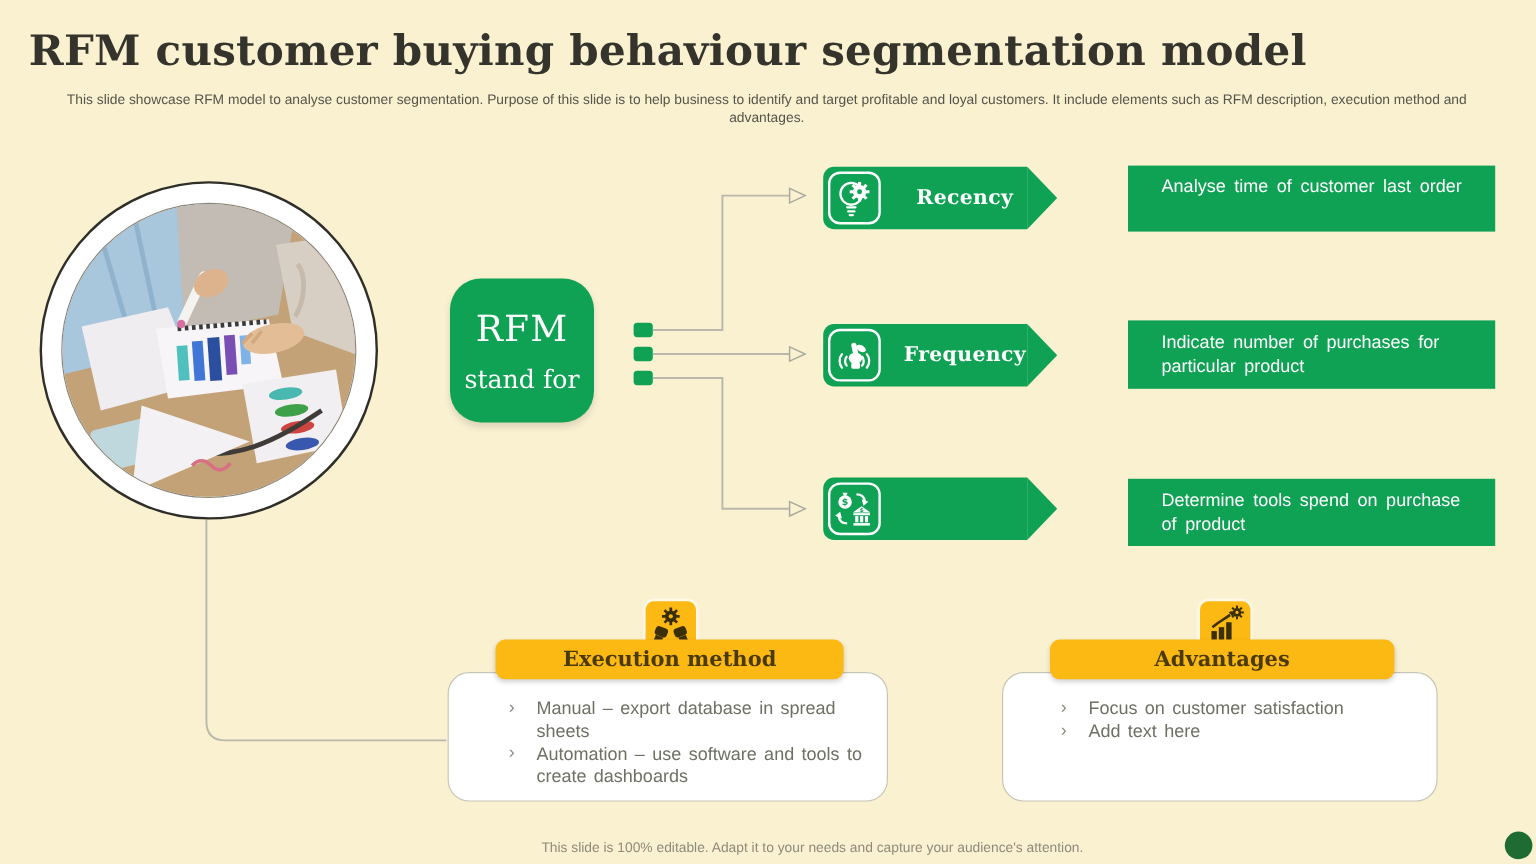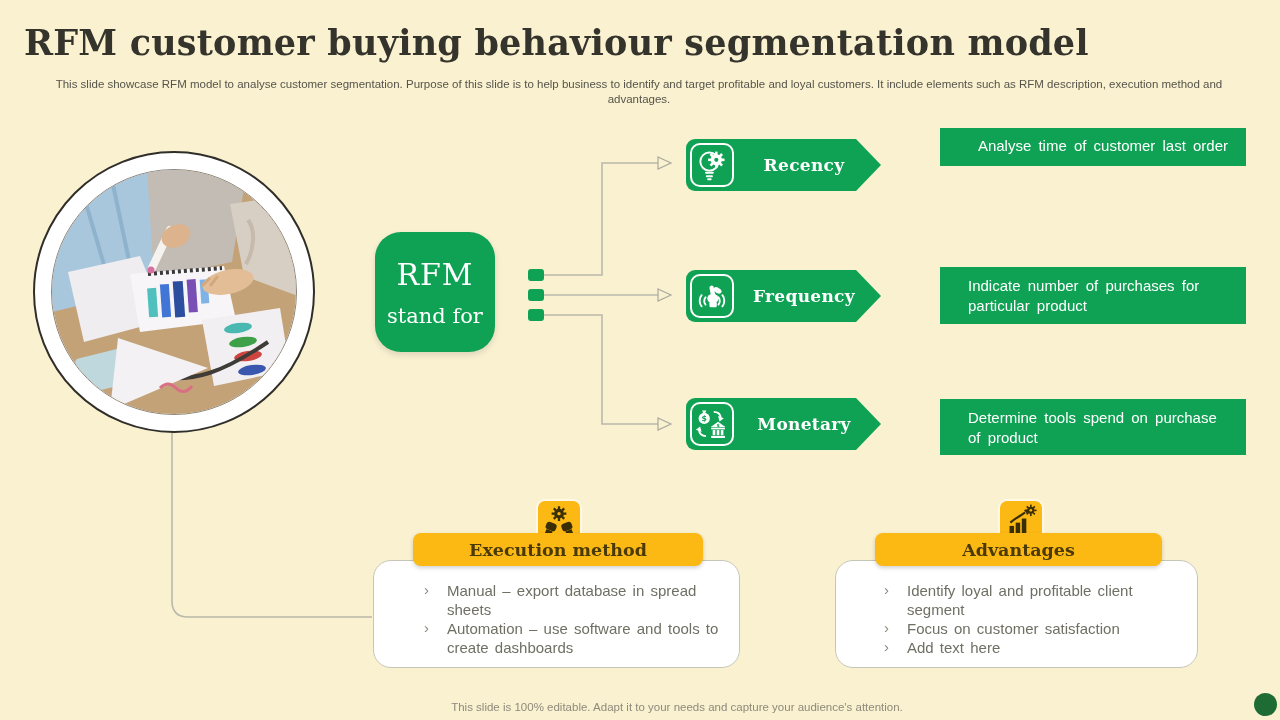--- a/index.html
+++ b/index.html
@@ -41,21 +41,21 @@
   .icon-box{position:absolute;left:4px;top:4px;width:44px;height:44px;box-sizing:border-box;
             border:2px solid #fff;border-radius:10px;display:flex;align-items:center;
             justify-content:center;}
   .chev .lbl{position:absolute;left:52px;top:0;width:132px;height:52px;display:flex;
              align-items:center;justify-content:center;color:#fff;
              font-family:"DejaVu Serif",serif;font-weight:bold;font-size:17px;letter-spacing:.3px;}
 
   
   .desc{left:940px;width:306px;background:var(--green);color:#fff;font-size:15px;
         line-height:20px;box-sizing:border-box;padding:8px 18px 0 28px;word-spacing:3px;}
-  .desc.d0{top:128px;height:38px;text-align:right;}
+  .desc.d0{top:138px;height:55px;}
   .desc.d1{top:267px;height:57px;padding-top:9px;}
   .desc.d2{top:399px;height:56px;padding-top:9px;}
 
   
   .body-box{top:560px;height:108px;background:#fff;border:1px solid #C6C6B8;
             border-radius:18px;box-sizing:border-box;}
   .body-box.exec{left:373px;width:367px;}
   .body-box.adv{left:835px;width:363px;}
   .ybar{top:533px;height:33px;background:var(--yellow);border-radius:8px;
         box-shadow:0 2px 4px rgba(0,0,0,.18);display:flex;align-items:center;
@@ -219,21 +219,20 @@
         <polygon points="29,19.5 20.5,25.5 37.5,25.5"></polygon>
         <rect x="21" y="26.2" width="16" height="2"></rect>
         <rect x="22.8" y="29" width="3" height="6"></rect>
         <rect x="27.5" y="29" width="3" height="6"></rect>
         <rect x="32.2" y="29" width="3" height="6"></rect>
         <rect x="21" y="35.8" width="16" height="2.4"></rect>
       </g>
       <text x="29" y="25" font-size="5.5" font-family="DejaVu Sans, sans-serif" font-weight="bold" fill="#10A254" text-anchor="middle">$</text>
     </svg>
   </div>
-  <div class="lbl">Monetary</div>
 </div>
 <div class="abs desc d2">Determine tools spend on purchase of product</div>
 
 <div class="abs body-box exec"></div>
 <div class="abs yicon exec">
   <svg viewBox="0 0 44 44" width="36" height="36">
     <g transform="translate(22,13)">
       <g fill="#3A2E05">
         <rect x="-1.4" y="-9" width="2.8" height="3.6"></rect>
           <rect x="-1.4" y="5.4" width="2.8" height="3.6"></rect>
@@ -286,19 +285,18 @@
         <circle r="4.4"></circle>
       </g>
       <circle r="1.6" fill="#FCB813"></circle>
     </g>
   </svg>
 </div>
 <div class="abs ybar adv">
   <span>Advantages</span>
 </div>
 <ul class="abs bullets adv">
-  <li><span>Identify loyal and profitable client segment</span></li>
   <li><span>Focus on customer satisfaction</span></li>
   <li><span>Add text here</span></li>
 </ul>
 
 <div class="abs footer">This slide is 100% editable. Adapt it to your needs and capture your audience's attention.</div>
 <div class="abs corner-dot"></div>
 
 </body></html>

